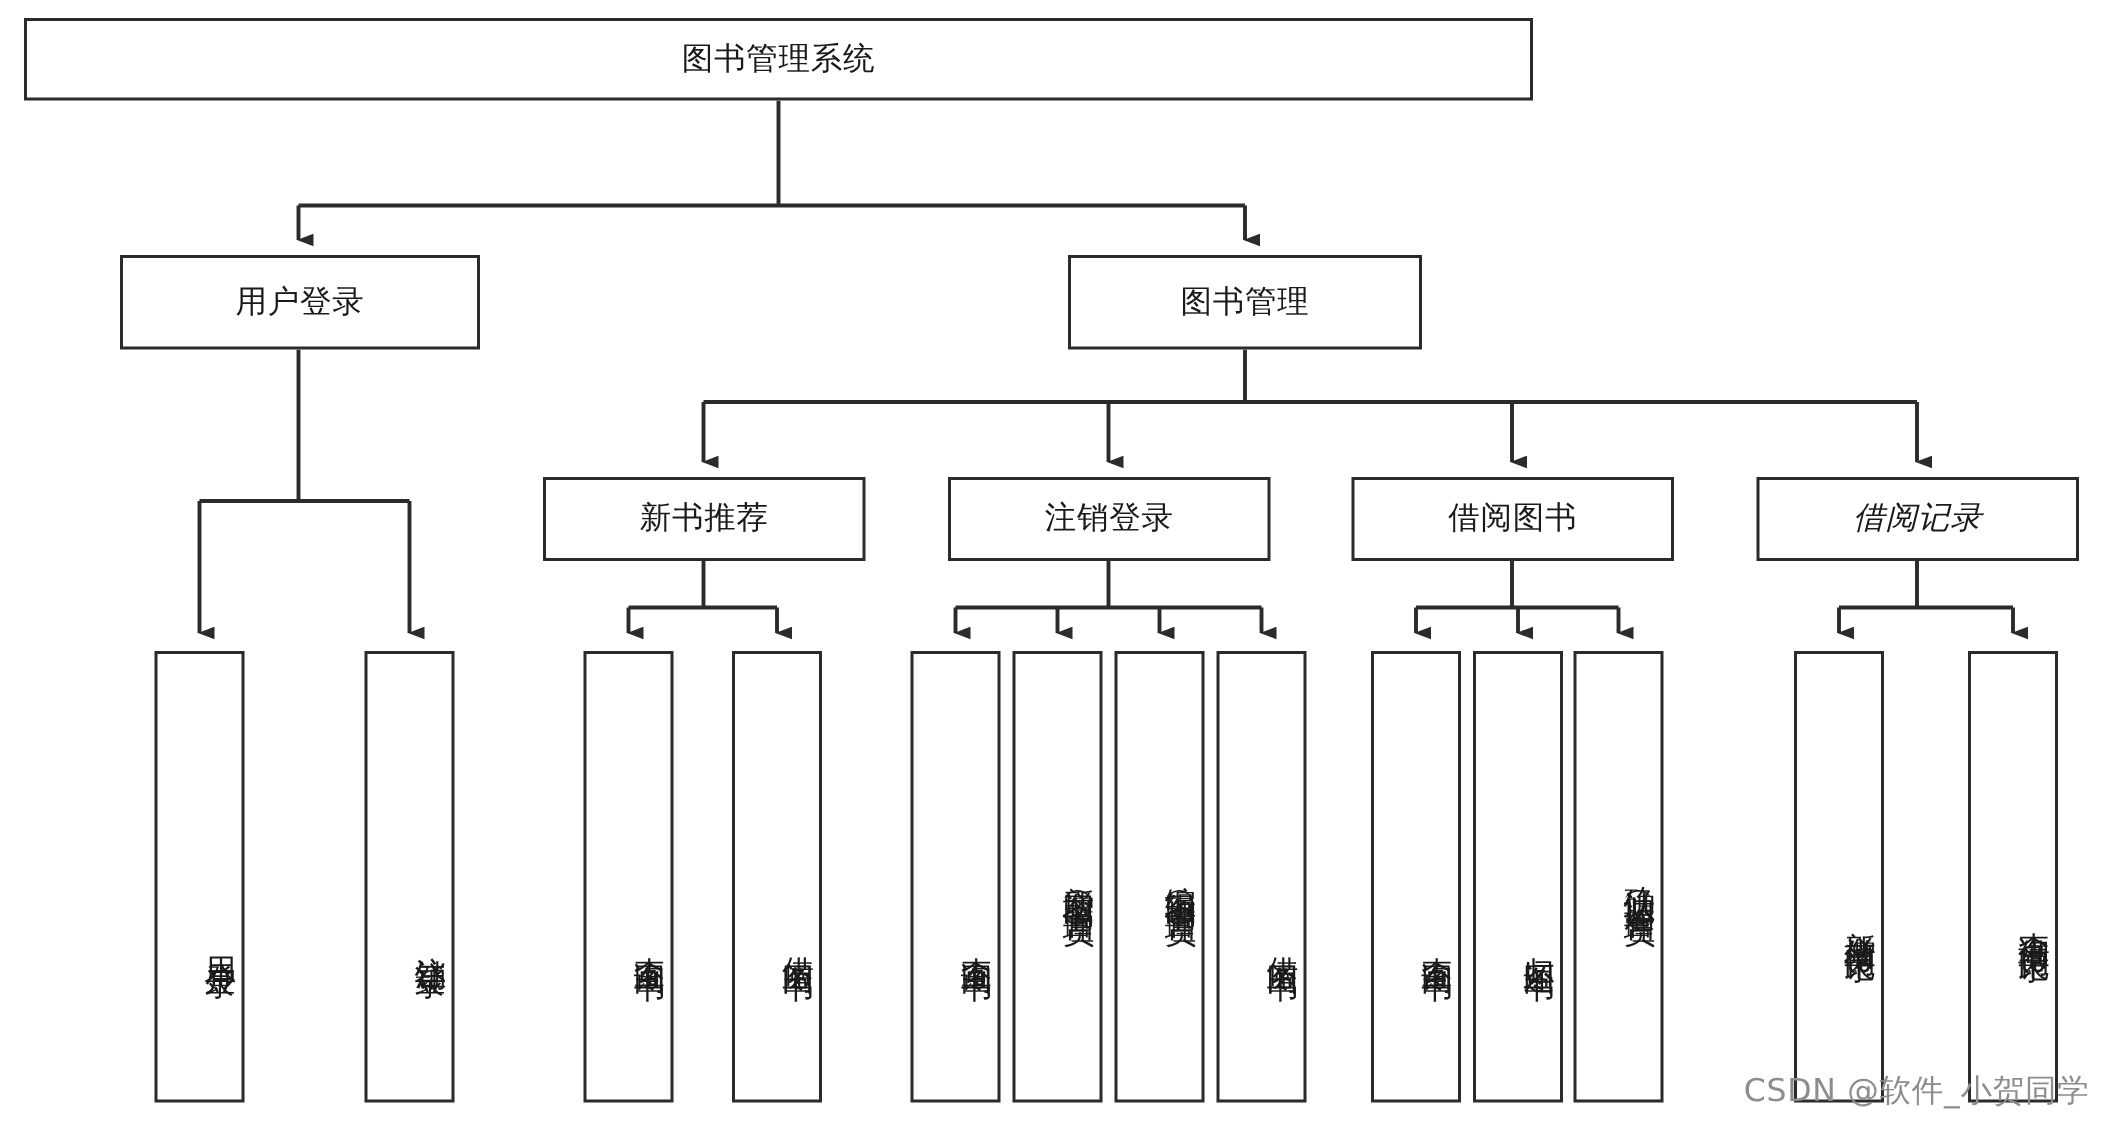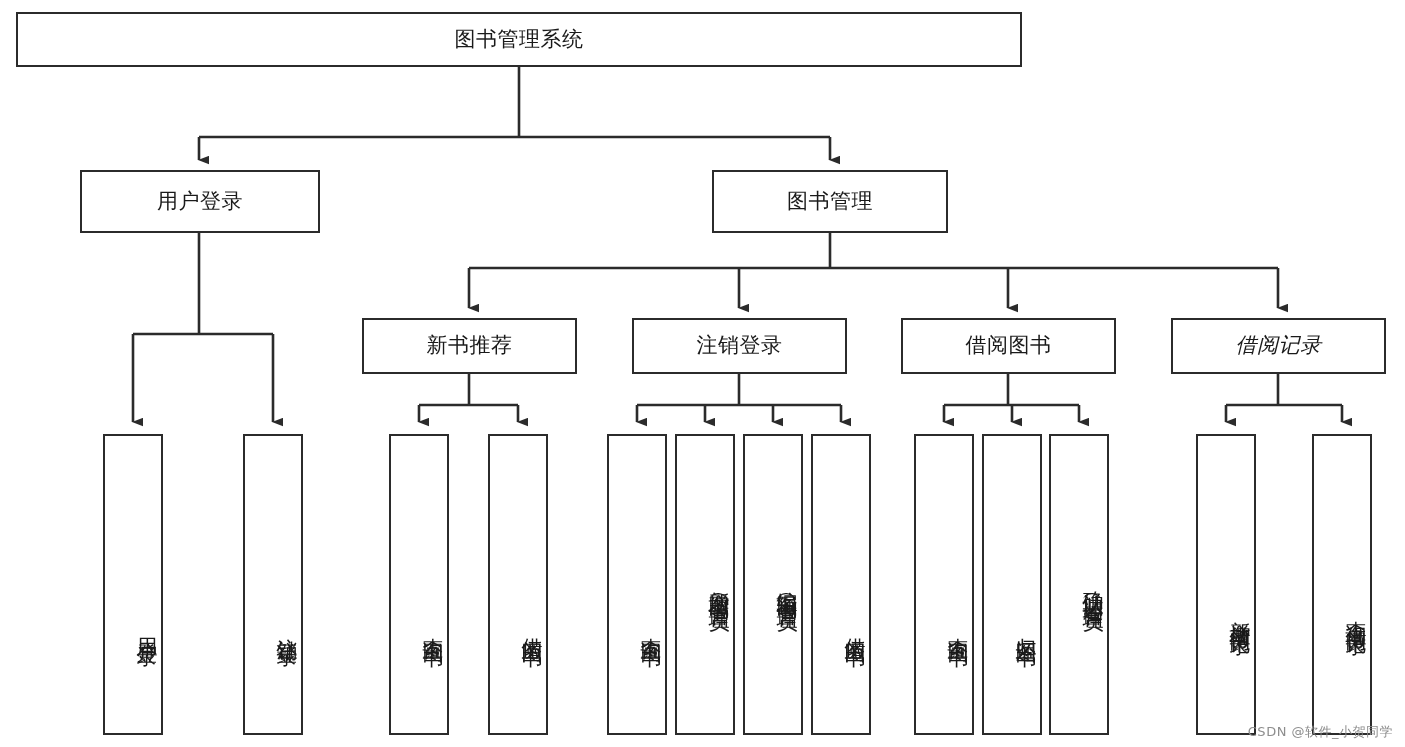--- a/index.html
+++ b/index.html
@@ -59,21 +59,21 @@
   .node.vertical.pad-med {
     padding-top: 56px;
   }
   .node.vertical.pad-none {
     padding-top: 6px;
   }
   #watermark {
     position: absolute;
     right: 12px;
     bottom: 6px;
-    font-size: 13px;
+    font-size: 21px;
     color: #8d8d8d;
     letter-spacing: 0.5px;
     white-space: nowrap;
   }
 </style>
 </head>
 <body>
 
 <div id="diagram-root">
 

